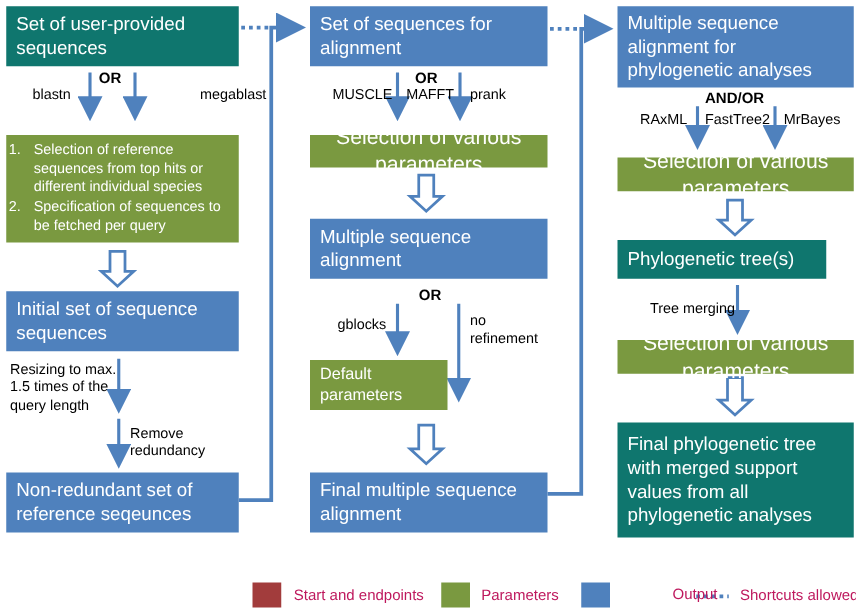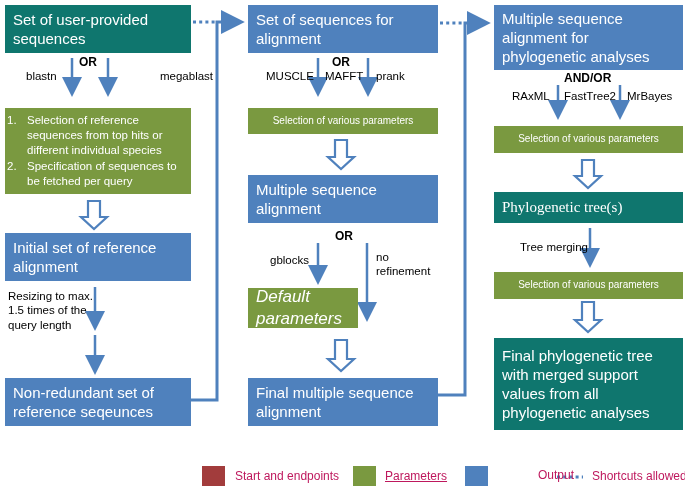--- a/index.html
+++ b/index.html
@@ -23,22 +23,22 @@
     color: #fff;
     display: flex;
     flex-direction: column;
     justify-content: center;
     line-height: 1.28;
   }
   .box-red   { background: #0f766e; }
   .box-green { background: #7A9940; }
   .box-blue  { background: #4F81BD; }
   .fs-big  { font-size: 15px; padding: 4px 8px; }
-  .fs-mid  { font-size: 10px; padding: 2px 6px; }
-  .fs-sm   { font-size: 17px; padding: 3px 8px; font-style: italic; }
+  .fs-mid  { font-size: 17px; padding: 2px 6px; }
+  .fs-sm   { font-size: 13px; padding: 3px 8px; }
   .center-text { align-items: center; text-align: center; }
   .label {
     position: absolute;
     z-index: 2;
     color: #000;
     font-size: 11.5px;
     line-height: 1.25;
   }
   .label-bold { font-weight: bold; font-size: 12px; }
   .num-list { list-style: none; font-size: 11.5px; line-height: 1.33; }
@@ -111,24 +111,25 @@
         <span>Selection of reference sequences from top hits or different individual species</span>
       </li>
       <li>
         <span class="num">2.</span>
         <span>Specification of sequences to be fetched per query</span>
       </li>
     </ol>
   </div>
 
   <div class="box box-blue fs-big" style="left:5px; top:233px; width:186px; height:48px;">
-    <span>Initial set of reference alignment</span>
+    <span>Initial set of sequence sequences</span>
   </div>
 
   <div class="label" style="left:8px; top:289px; width:88px;">Resizing to max. 1.5 times of the query length</div>
+  <div class="label" style="left:104px; top:340px; width:84px;">Remove redundancy</div>
 
   <div class="box box-blue fs-big" style="left:5px; top:378px; width:186px; height:48px;">
     <span>Non-redundant set of reference seqeunces</span>
   </div>
 
   <div class="box box-blue fs-big" style="left:248px; top:5px; width:190px; height:48px;">
     <span>Set of sequences for alignment</span>
   </div>
 
   <div class="label label-bold" style="left:332px; top:55px;">OR</div>
@@ -162,38 +163,38 @@
 
   <div class="label label-bold" style="left:564px; top:71px;">AND/OR</div>
   <div class="label" style="left:512px; top:89px;">RAxML</div>
   <div class="label" style="left:564px; top:89px;">FastTree2</div>
   <div class="label" style="left:627px; top:89px;">MrBayes</div>
 
   <div class="box box-green fs-mid center-text" style="left:494px; top:126px; width:189px; height:27px;">
     <span>Selection of various parameters</span>
   </div>
 
-  <div class="box box-red fs-big" style="left:494px; top:192px; width:189px; height:31px;font-family:Liberation Serif, serif;">
+  <div class="box box-red fs-big" style="left:494px; top:192px; width:167px; height:31px;">
     <span>Phylogenetic tree(s)</span>
   </div>
 
   <div class="label" style="left:520px; top:240px;">Tree merging</div>
 
   <div class="box box-green fs-mid center-text" style="left:494px; top:272px; width:189px; height:27px;">
     <span>Selection of various parameters</span>
   </div>
 
   <div class="box box-red fs-big" style="left:494px; top:338px; width:189px; height:92px;">
     <span>Final phylogenetic tree with merged support values from all phylogenetic analyses</span>
   </div>
 
   <div class="legend-swatch" style="left: 202px; top: 466px; background-color: rgb(162, 60, 60);"></div>
   <div class="legend-label" style="left:235px; top:469px;">Start and endpoints</div>
 
   <div class="legend-swatch" style="left: 353px; top: 466px; background-color: rgb(122, 153, 64);"></div>
-  <div class="legend-label" style="left:385px; top:469px;text-decoration:underline;">Parameters</div>
+  <div class="legend-label" style="left:385px; top:469px;">Parameters</div>
 
   <div class="legend-swatch" style="left: 465px; top: 466px; background-color: rgb(79, 129, 189);"></div>
   <div class="legend-label" style="left:505px; top:468px;margin-left:33px;">Output</div>
 
   <div class="legend-label" style="left:592px; top:469px;">Shortcuts allowed</div>
 
 </div>
 
 </body></html>

